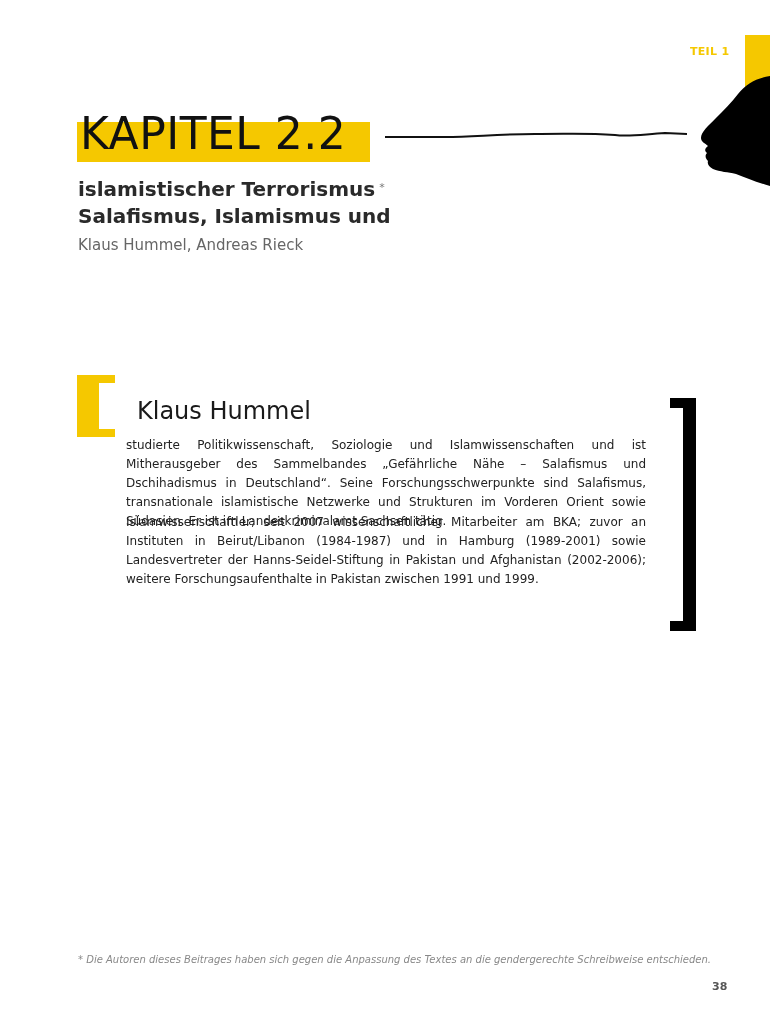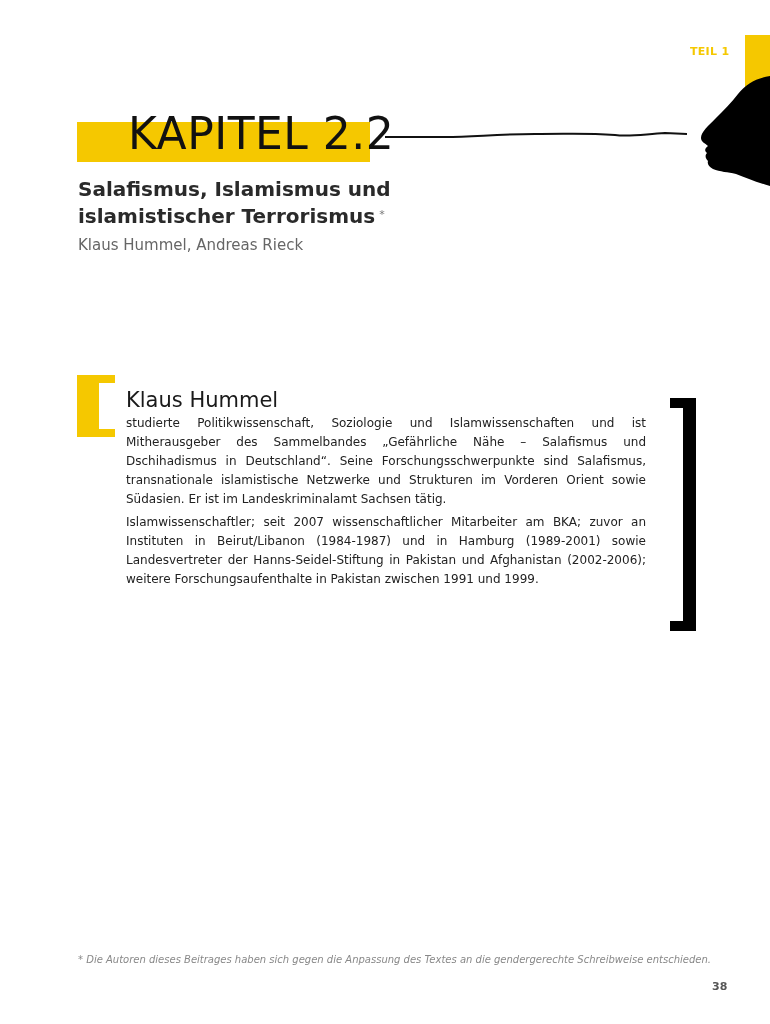--- a/index.html
+++ b/index.html
@@ -5,32 +5,32 @@
   html, body { margin: 0; padding: 0; background: #ffffff; }
   body { width: 770px; height: 1024px; position: relative; overflow: hidden;
          font-family: "DejaVu Sans", sans-serif; color: #1a1a1a; }
   .abs { position: absolute; }
 
   .teil { left: 690px; top: 45px; font-size: 11px; font-weight: bold; color: #f5c800; letter-spacing: 0.3px; }
   .yellow-bar { left: 745px; top: 35px; width: 25px; height: 60px; background: #f5c800; }
   .face { left: 696px; top: 76px; width: 74px; height: 110px; }
 
   .kap-hl { left: 77px; top: 122px; width: 293px; height: 40px; background: #f5c800; }
-  .kap { left: 80px; top: 108px; font-size: 44px; line-height: 52px; color: #111; font-weight: normal; letter-spacing: 0.5px; margin-left: 48px; }
+  .kap { left: 80px; top: 108px; font-size: 44px; line-height: 52px; color: #111; font-weight: normal; letter-spacing: 0.5px; }
   .rule { left: 385px; top: 128px; width: 305px; height: 16px; }
 
   .sub { left: 78px; top: 176px; font-size: 20px; line-height: 27px; font-weight: bold; color: #2a2a2a; }
   .sub sup { font-size: 11px; font-weight: normal; color: #777; vertical-align: top; position: relative; top: -2px; margin-left: 4px; }
   .authors { left: 78px; top: 236px; font-size: 15px; color: #666; }
 
   .lbr { left: 77px; top: 375px; width: 38px; height: 62px; }
   .rbr { left: 670px; top: 398px; width: 26px; height: 233px; }
 
   .bio { left: 126px; width: 520px; }
-  .bio h2 { margin: 0; font-weight: normal; font-size: 21px; line-height: 28px; color: #1a1a1a; }
+  .bio h2 { margin: 11px; font-weight: normal; font-size: 24px; line-height: 28px; color: #1a1a1a; }
   .bio p { margin: 0; font-size: 12px; line-height: 19px; text-align: justify; color: #222; }
   .bio1 { top: 386px; }
   .bio2 { top: 513px; }
 
   .foot { left: 78px; top: 954px; font-size: 10px; font-style: italic; color: #888; }
   .pnum { left: 712px; top: 980px; font-size: 11px; font-weight: bold; color: #555; }
 </style>
 </head>
 <body>
 
@@ -40,22 +40,22 @@
   <path d="M74 0 C60 2 50 8 42 18 C36 26 28 34 20 42 C12 50 5 56 5 62 C5 66 9 67 12 70 C9 72 8 75 11 77 C9 79 9 82 12 85 C11 88 13 91 17 93 C24 96 32 96 40 98 C50 102 60 106 74 110 Z" fill="#000"></path>
 </svg>
 
 <div class="abs kap-hl"></div>
 <div class="abs kap">KAPITEL 2.2</div>
 <svg class="abs rule" viewBox="0 0 305 16">
   <path d="M0 9 L60 9 C90 9 110 6 150 6 C190 6 200 5 230 7 C245 9 260 6 280 5 L302 6" stroke="#111" stroke-width="2" fill="none"></path>
 </svg>
 
 <div class="abs sub">
+  <div><span>islamistischer Terrorismus</span><sup>*</sup></div>
   <div>Salafismus, Islamismus und</div>
-  <div><span>islamistischer Terrorismus</span><sup>*</sup></div>
 </div>
 <div class="abs authors">Klaus Hummel, Andreas Rieck</div>
 
 <svg class="abs lbr" viewBox="0 0 38 62">
   <path d="M0 0 H38 V8 H22 V54 H38 V62 H0 Z" fill="#f5c800"></path>
 </svg>
 <svg class="abs rbr" viewBox="0 0 26 233">
   <path d="M0 0 H26 V233 H0 V223 H13 V10 H0 Z" fill="#000"></path>
 </svg>
 

